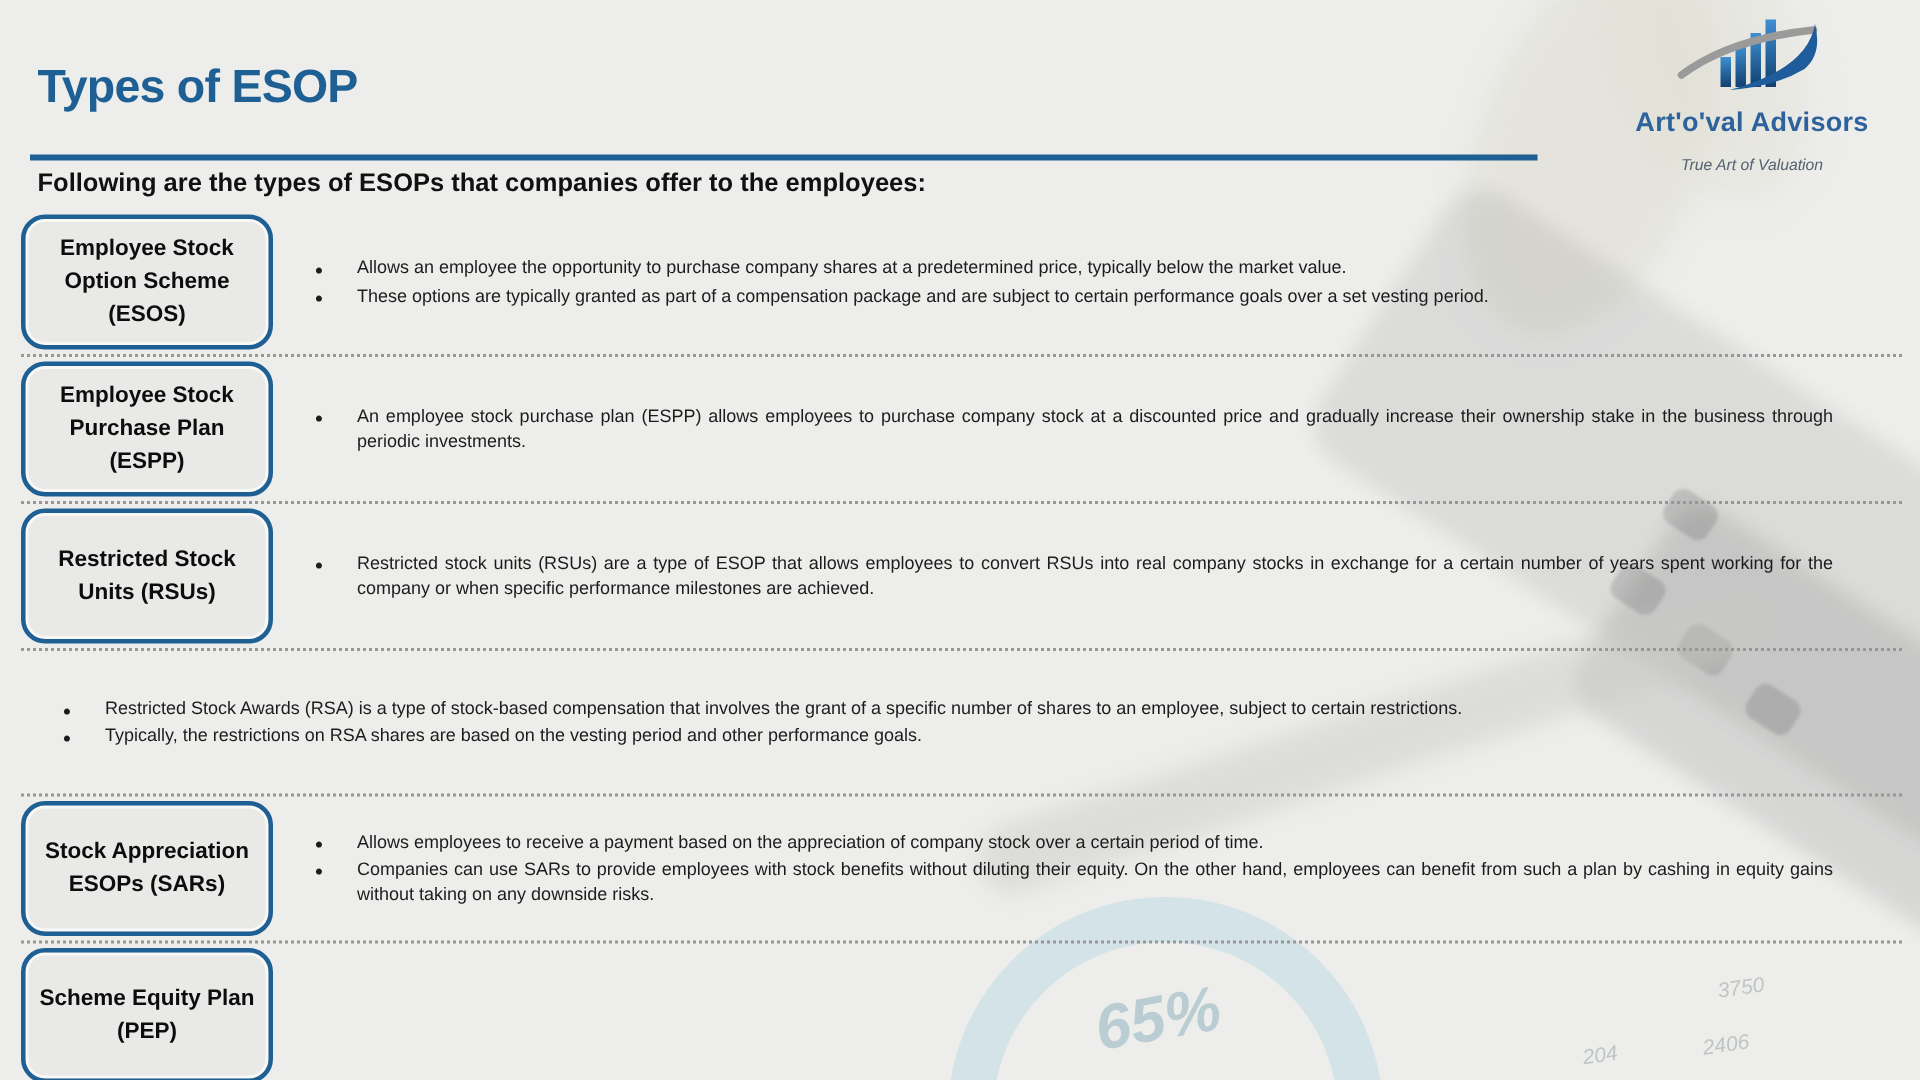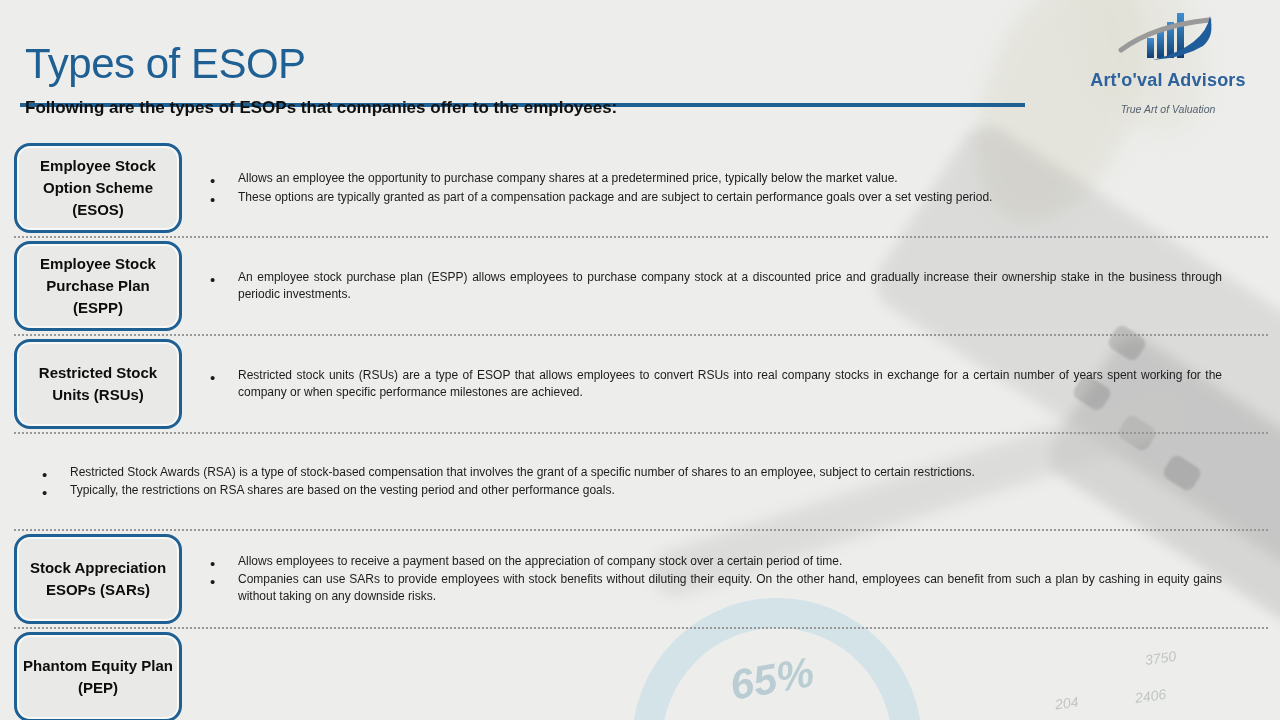--- a/index.html
+++ b/index.html
@@ -13,23 +13,23 @@
   .wm-leaf2{left:1080px;top:-60px;width:120px;height:200px;background:#e2e1d6;border-radius:50%;opacity:.5;filter:blur(12px);transform:rotate(-22deg);}
   .wm-calc1{left:880px;top:240px;width:520px;height:210px;background:#4a4a4a;opacity:.10;border-radius:30px;filter:blur(6px);transform:rotate(33deg);}
   .wm-calc2{left:1050px;top:430px;width:420px;height:160px;background:#3a3a3a;opacity:.12;border-radius:24px;filter:blur(6px);transform:rotate(33deg);}
   .wm-key{position:absolute;width:34px;height:26px;border-radius:8px;background:#2e2e2e;opacity:.16;filter:blur(1px);}
   .wm-pen{left:640px;top:470px;width:560px;height:46px;background:#c9c9c6;opacity:.45;border-radius:23px;filter:blur(7px);transform:rotate(-18deg);}
   .wm-ring{left:632px;top:598px;width:230px;height:230px;border:30px solid #8ec9da;border-radius:50%;opacity:.28;}
   .wm-percent{left:730px;top:655px;font-size:42px;font-weight:bold;color:#8fb4bf;opacity:.55;transform:rotate(-10deg);font-style:italic;}
   .wm-num{position:absolute;color:#9aa5a0;opacity:.55;font-size:14px;font-style:italic;transform:rotate(-8deg);}
   
   .content{position:absolute;inset:0;z-index:1;}
-  .page-title{position:absolute;left:25px;top:40px;font-size:42px;font-weight:normal;color:#1e5f94;letter-spacing:-.5px;}
+  .page-title{position:absolute;left:25px;top:40px;font-size:31px;font-weight:bold;color:#1e5f94;letter-spacing:-.5px;}
   .title-rule{position:absolute;left:20px;top:103px;width:1005px;height:4px;background:#1e5f94;}
-  .subtitle{position:absolute;left:25px;top:98px;font-size:17px;font-weight:bold;color:#111;}
+  .subtitle{position:absolute;left:25px;top:112px;font-size:17px;font-weight:bold;color:#111;}
   
   .logo{position:absolute;right:22px;top:8px;width:180px;text-align:center;}
   .logo-name{font-size:18px;font-weight:bold;color:#2d629c;letter-spacing:.2px;}
   .logo-tagline{font-size:10.5px;font-style:italic;color:#53626f;margin-top:12px;}
   
   .rows{position:absolute;left:14px;top:140px;width:1254px;}
   .row{display:flex;align-items:center;min-height:89px;border-bottom:2px dotted #979797;padding:3px 0;}
   .label-box{
     flex:0 0 150px;min-height:72px;display:flex;align-items:center;justify-content:flex-start;
     text-align:center;font-weight:bold;font-size:15px;line-height:1.45;color:#0d0d0d;
@@ -132,19 +132,19 @@
           <span>Stock Appreciation ESOPs (SARs)</span>
         </div>
         <ul class="bullets">
           <li>Allows employees to receive a payment based on the appreciation of company stock over a certain period of time.</li>
           <li>Companies can use SARs to provide employees with stock benefits without diluting their equity. On the other hand, employees can benefit from such a plan by cashing in equity gains without taking on any downside risks.</li>
         </ul>
       </div>
 
       <div class="row">
         <div class="label-box">
-          <span>Phantom Equity Plan (PEP)</span>
+          <span>Scheme Equity Plan (PEP)</span>
         </div>
       </div>
 
     </div>
   </div>
 </div>
 
 </body></html>

